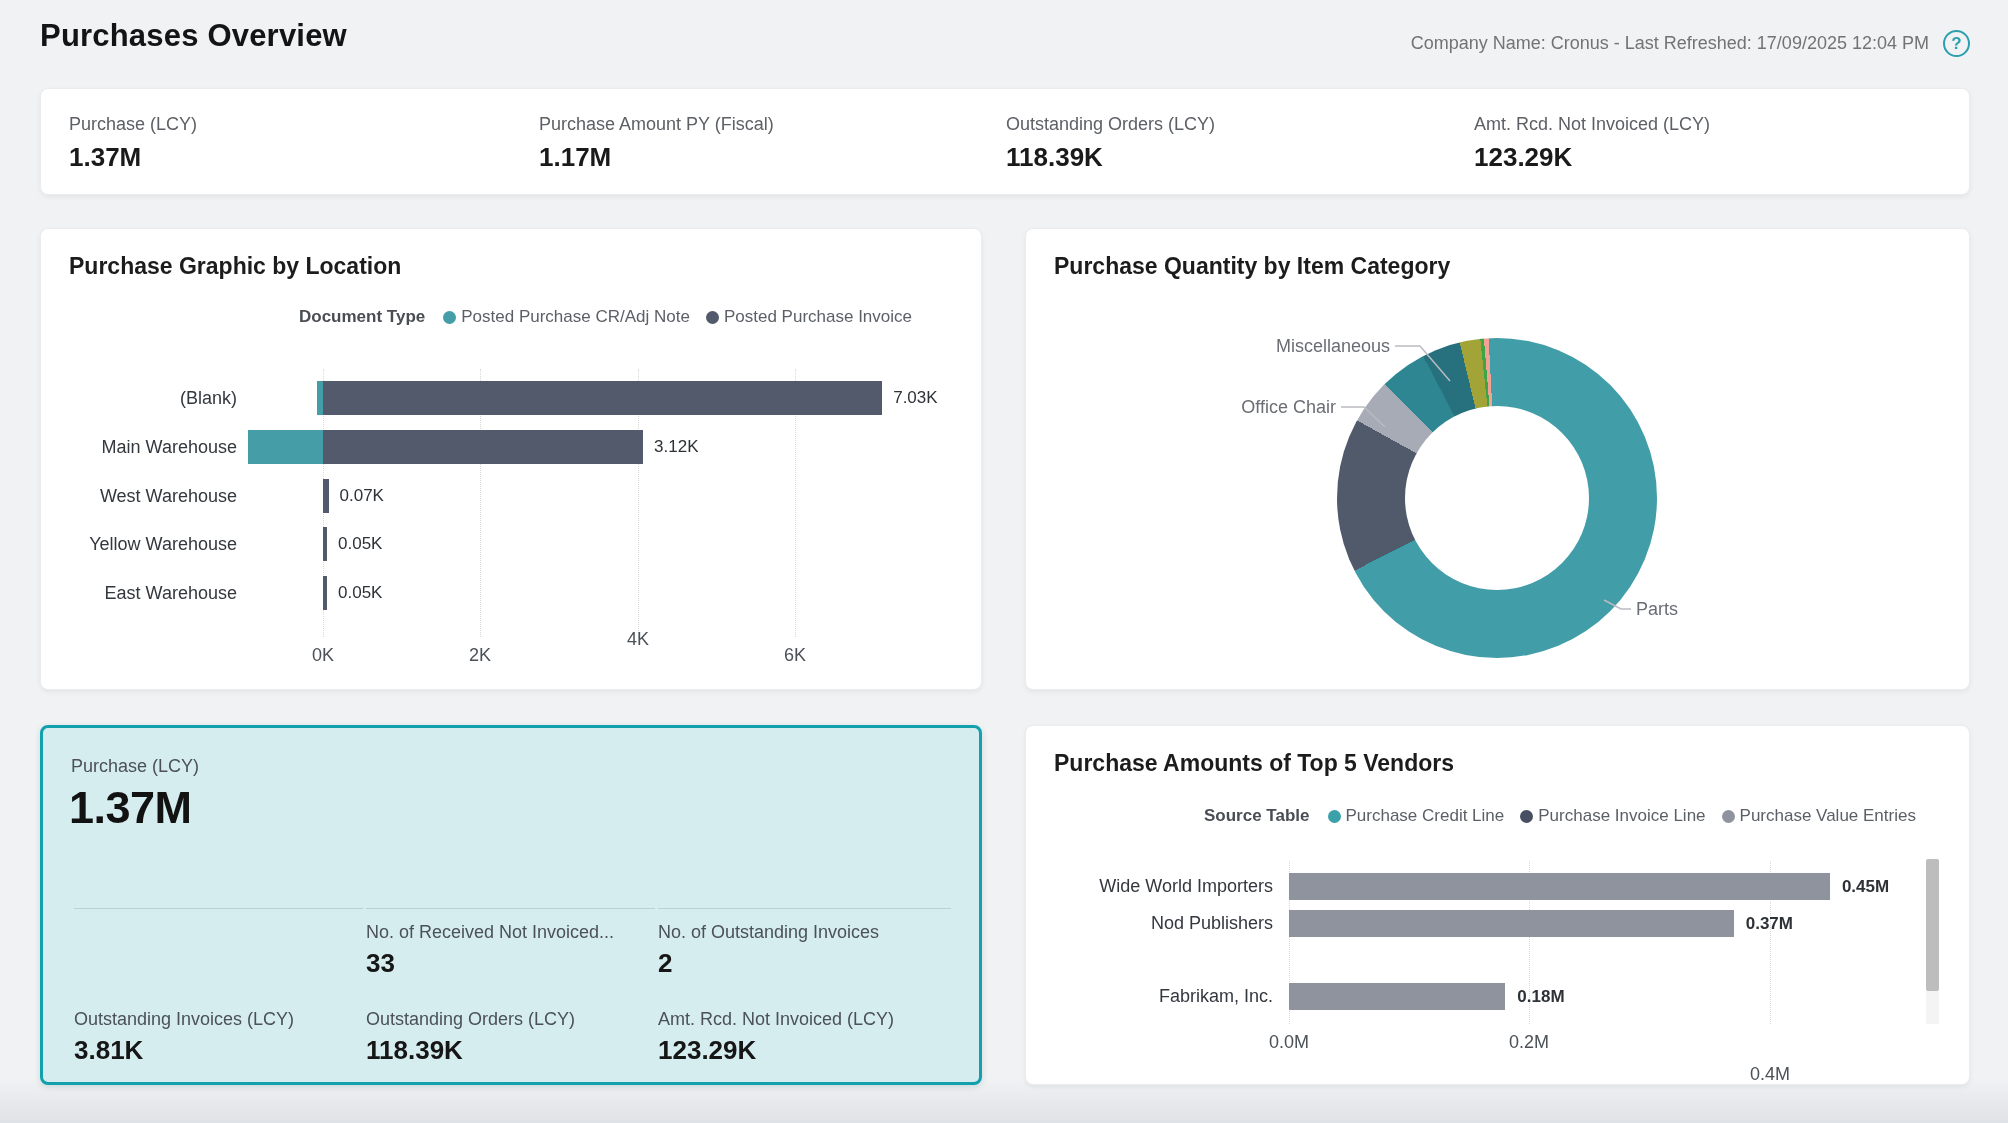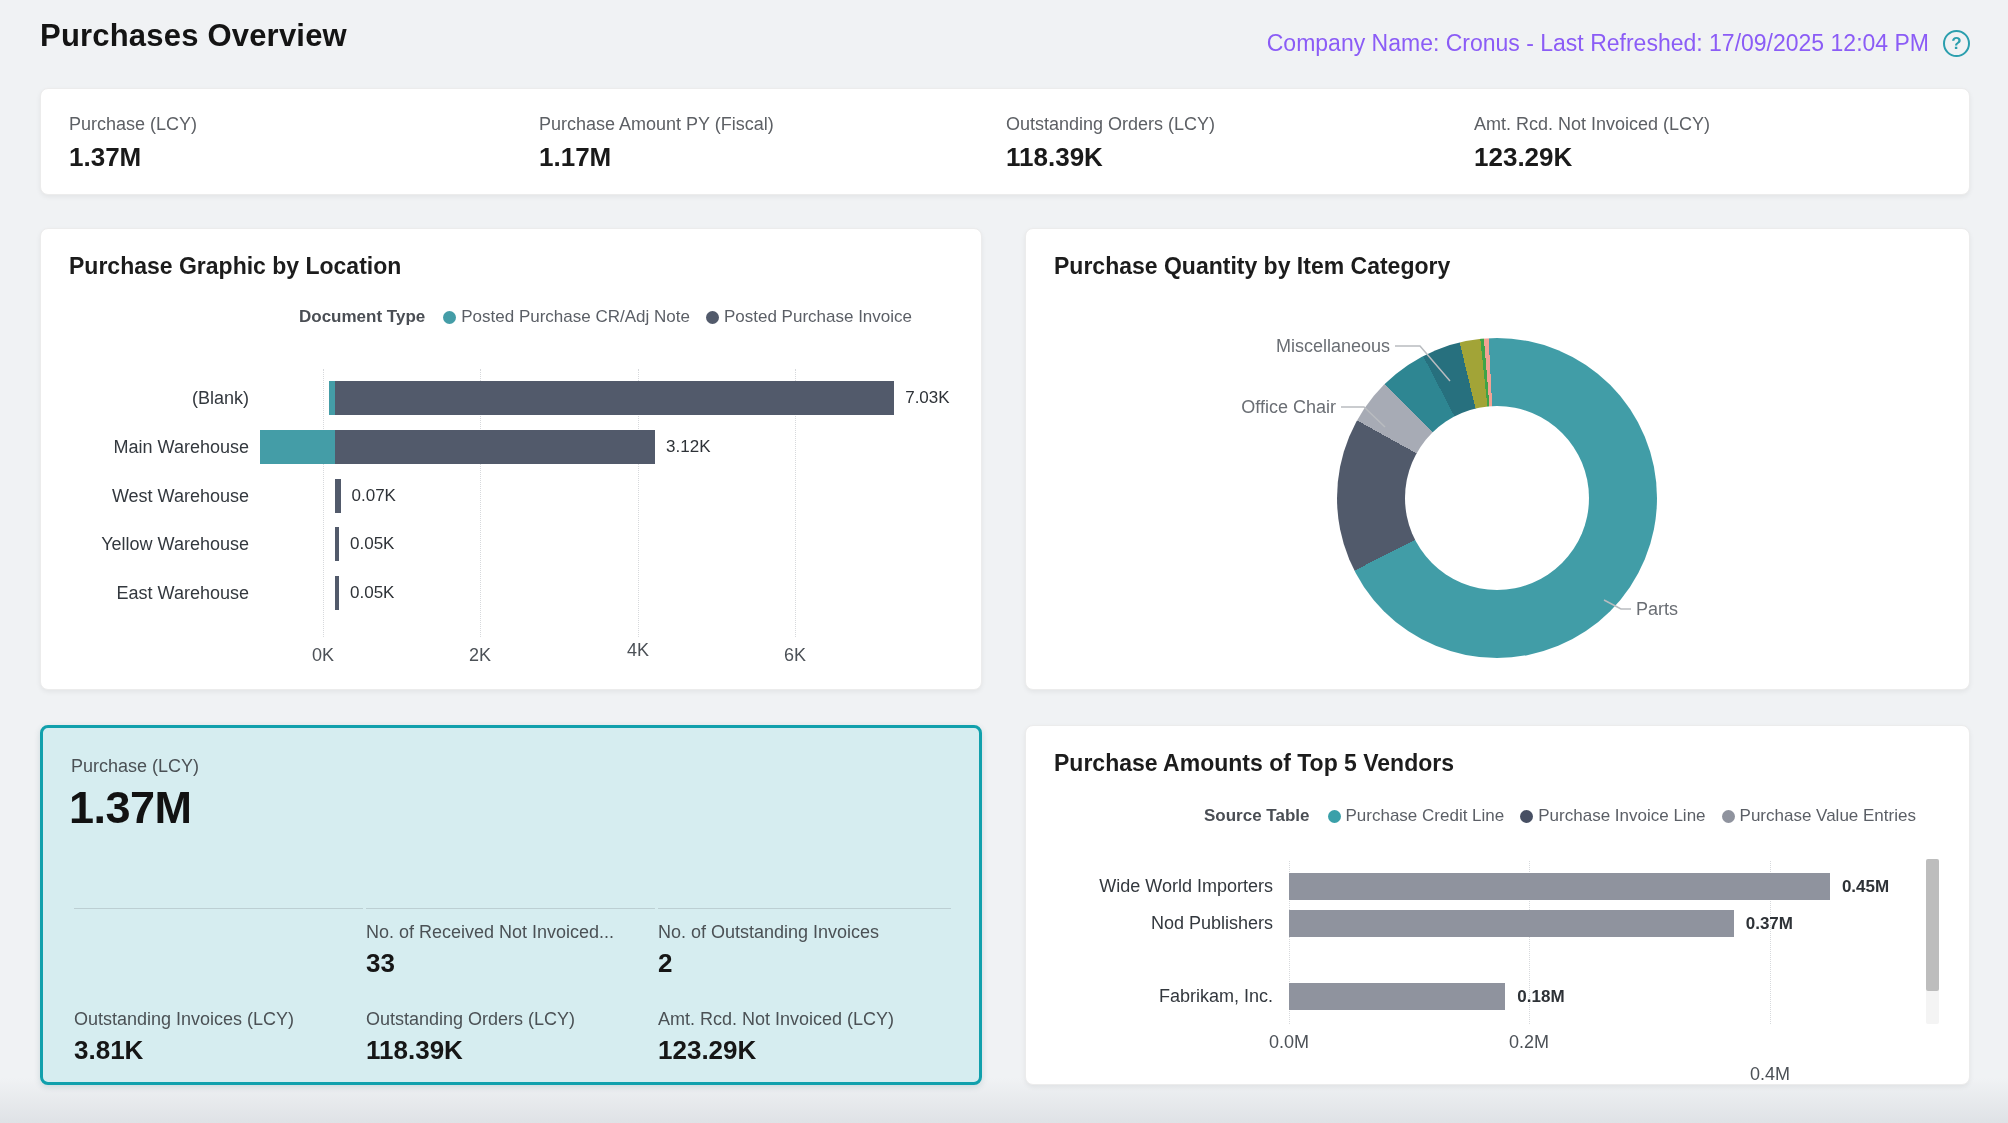--- a/index.html
+++ b/index.html
@@ -9,21 +9,21 @@
     background:linear-gradient(#f0f2f4 0%, #f0f2f4 96%, #dfe2e6 100%);
     position:relative; color:#1f1f1f;
   }
   .card {
     position:absolute; background:#fff; border:1px solid #ececec;
     border-radius:8px; box-shadow:0 2px 5px rgba(0,0,0,.06);
   }
   
   .page-title { position:absolute; left:40px; top:18px; font-size:31px; font-weight:700; color:#141414; letter-spacing:.2px; }
   .header-right { position:absolute; right:38px; top:30px; display:flex; align-items:center; gap:14px; }
-  .header-meta { font-size:23px; color:#8b5cf6; }
+  .header-meta { font-size:18px; color:#737373; }
   .help-icon {
     width:27px; height:27px; border:2px solid #2b9fae; border-radius:50%;
     color:#2b9fae; font-size:17px; font-weight:700; display:flex; align-items:center; justify-content:center;
     cursor:pointer; background:transparent;
   }
   
   .kpi-strip { left:40px; top:88px; width:1930px; height:107px; }
   .kpi { position:absolute; top:25px; }
   .kpi-label { font-size:18px; color:#5d6065; }
   .kpi-value { font-size:26px; font-weight:700; color:#1a1a1a; margin-top:7px; }
@@ -34,21 +34,21 @@
   .legend-item { display:flex; align-items:center; gap:5px; }
   .dot { width:13px; height:13px; border-radius:50%; display:inline-block; background:#888; }
   .gridline { position:absolute; width:0; border-left:1.5px dotted #d7d9dc; }
   .tick { position:absolute; width:70px; text-align:center; font-size:18px; color:#4c5157; }
   .bar-row { position:absolute; left:0; width:100%; }
   .cat-label { position:absolute; text-align:right; font-size:18px; color:#33383e; }
   .bar { position:absolute; top:0; }
   .val-label { position:absolute; font-size:17px; color:#2e3237; }
   
   #loc-rows { position:absolute; left:0; top:152px; width:100%; height:240px; }
-  #loc-rows .bar-row { height:34px;margin-left:12px; }
+  #loc-rows .bar-row { height:34px; }
   #loc-rows .cat-label { left:0; width:196px; line-height:34px; }
   #loc-rows .bar { height:34px; }
   #loc-rows .val-label { line-height:34px; }
   
   .donut { position:absolute; left:311px; top:109px; width:320px; height:320px; border-radius:50%; }
   .donut-hole { position:absolute; left:68px; top:68px; width:184px; height:184px; border-radius:50%; background:#fff; }
   .callout-label { position:absolute; font-size:18px; color:#6a6e74; }
   
   #ven-rows { position:absolute; left:0; top:147px; width:100%; height:140px; }
   #ven-rows .bar-row { height:27px;padding-left:7px; }
@@ -143,21 +143,21 @@
       </div>
       <div class="bar-row" style="top: 195.2px;">
         <span class="cat-label">East Warehouse</span>
         <div class="bar" style="left:282px;width:4px;background:#525A6B"></div>
         <span class="val-label" style="left:297px">0.05K</span>
       </div>
     </div>
 
   <span class="tick" style="left:247px; top:416px;">0K</span>
   <span class="tick" style="left:404px; top:416px;">2K</span>
-  <span class="tick" style="left:562px; top:411px;">4K</span>
+  <span class="tick" style="left:562px; top:400px;">4K</span>
   <span class="tick" style="left:719px; top:416px;">6K</span>
 </div>
 
 <div class="card" style="left:1025px; top:228px; width:945px; height:462px;">
   <div class="card-title">Purchase Quantity by Item Category</div>
   <div class="donut" id="donut" style="background: conic-gradient(rgb(65, 157, 167) 0deg, rgb(65, 157, 167) 243deg, rgb(81, 90, 107) 243deg, rgb(81, 90, 107) 299deg, rgb(167, 171, 181) 299deg, rgb(167, 171, 181) 315.5deg, rgb(46, 134, 146) 315.5deg, rgb(46, 134, 146) 332.5deg, rgb(39, 112, 126) 332.5deg, rgb(39, 112, 126) 346.5deg, rgb(162, 164, 55) 346.5deg, rgb(162, 164, 55) 354deg, rgb(63, 164, 71) 354deg, rgb(63, 164, 71) 355.3deg, rgb(242, 162, 148) 355.3deg, rgb(242, 162, 148) 357deg, rgb(65, 157, 167) 357deg, rgb(65, 157, 167) 360deg);">
     <div class="donut-hole"></div>
   </div>
   <svg class="connectors" width="945" height="462">
     <polyline points="369,117 394,117 424,152" fill="none" stroke="#b9bcc0" stroke-width="1.5"></polyline>

